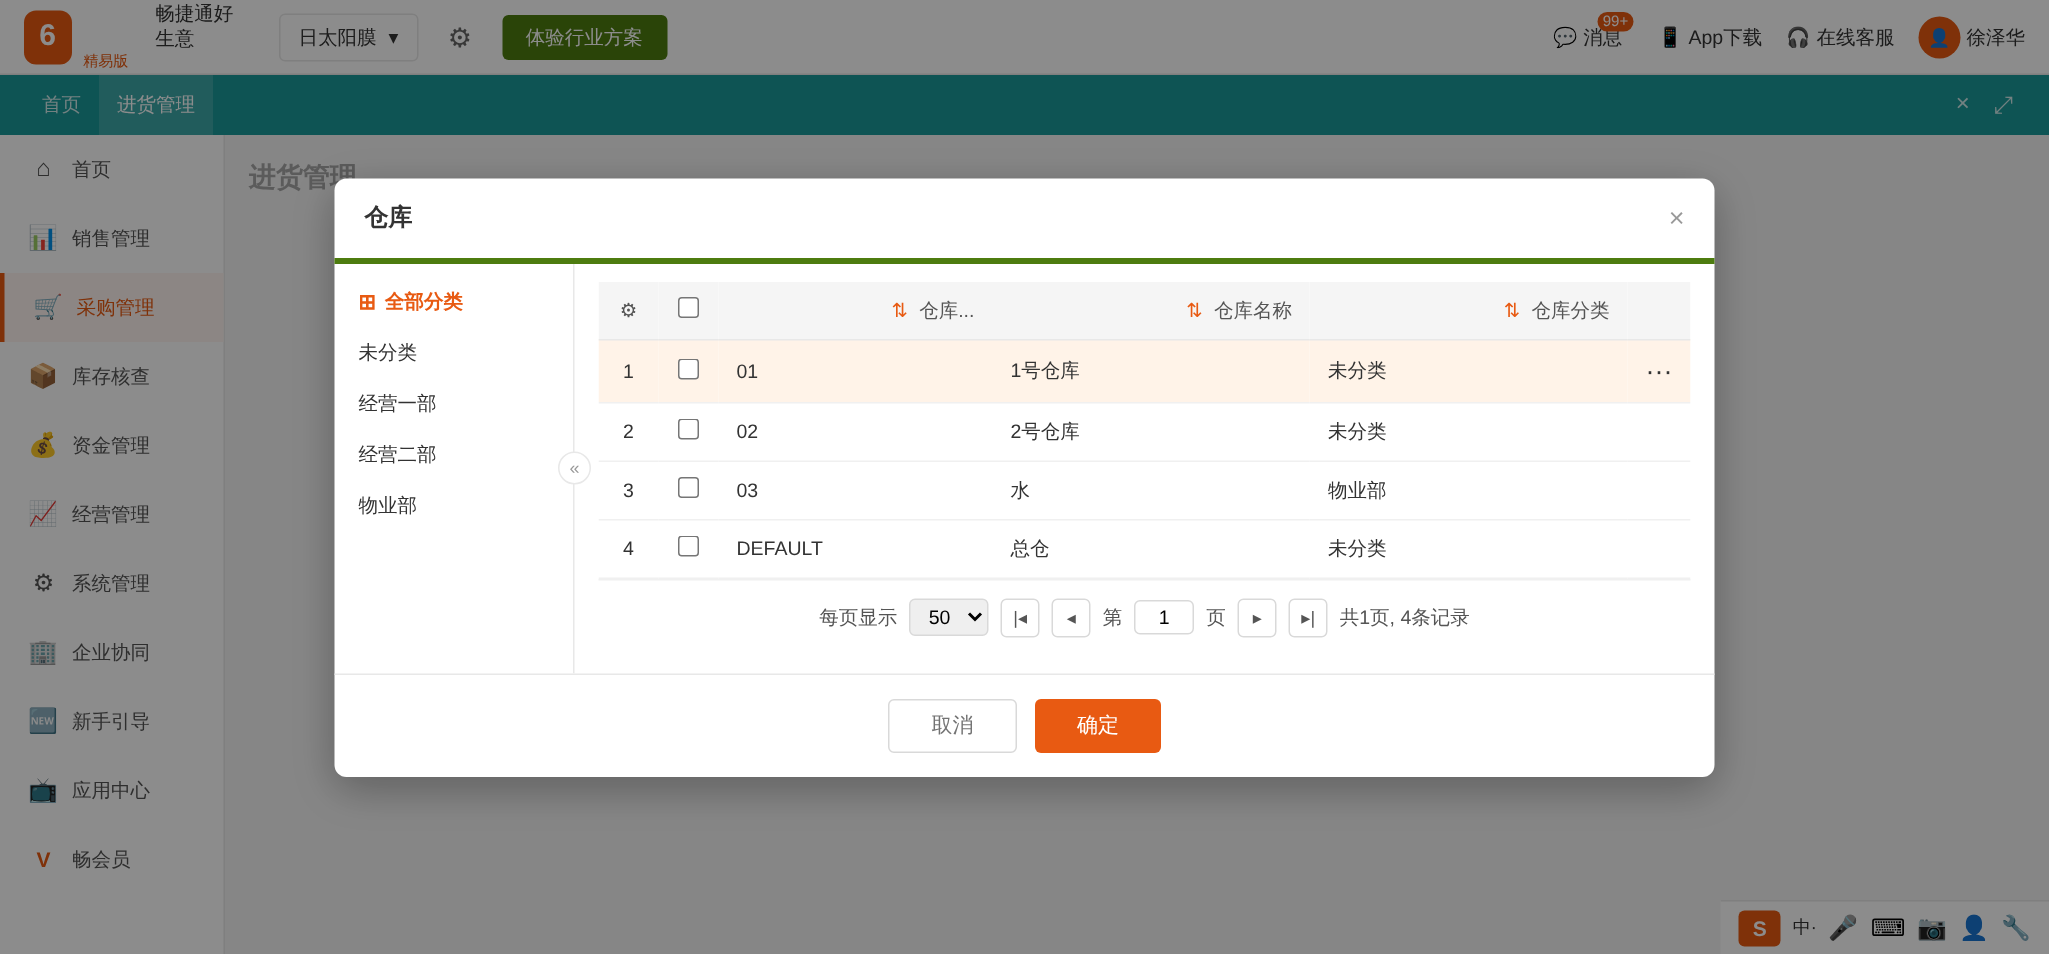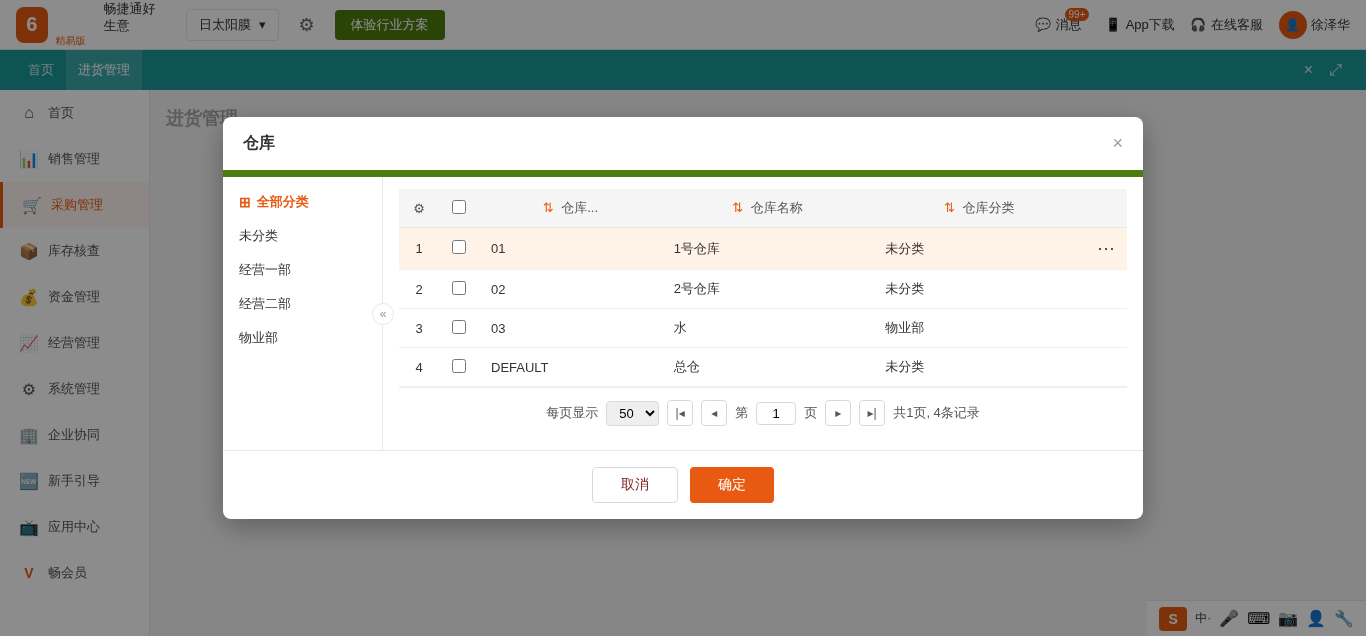--- a/index.html
+++ b/index.html
@@ -215,21 +215,21 @@
       display: flex;
       flex-direction: column;
       box-shadow: 0 8px 30px rgba(0,0,0,0.3);
     }
 
     .dialog-header {
       display: flex;
       align-items: center;
       justify-content: space-between;
       padding: 16px 20px;
-      border-bottom: 7px solid #4d7c0f;
+      border-bottom: 4px solid #4d7c0f;
     }
 
     .dialog-title {
       font-size: 16px;
       font-weight: 600;
       color: #333;
     }
 
     .dialog-close {
       cursor: pointer;
@@ -352,21 +352,21 @@
     
     .data-table {
       width: 100%;
       border-collapse: collapse;
       font-size: 13px;
     }
 
     .data-table th {
       background: #f5f5f5;
       padding: 10px 12px;
-      text-align: center;
+      text-align: right;
       color: #555;
       font-weight: 500;
       border-bottom: 1px solid #e8e8e8;
     }
 
     .data-table td {
       padding: 10px 12px;
       border-bottom: 1px solid #f0f0f0;
       color: #333;
     }
@@ -433,21 +433,21 @@
       border-top: 1px solid #e8e8e8;
     }
 
     .cancel-btn {
       padding: 8px 28px;
       border: 1px solid #d9d9d9;
       border-radius: 4px;
       background: white;
       cursor: pointer;
       font-size: 14px;
-      color: #7f1d1d;
+      color: #737373;
     }
 
     .confirm-btn {
       padding: 8px 28px;
       border: none;
       border-radius: 4px;
       background: #e85a12;
       color: white;
       cursor: pointer;
       font-size: 14px;

